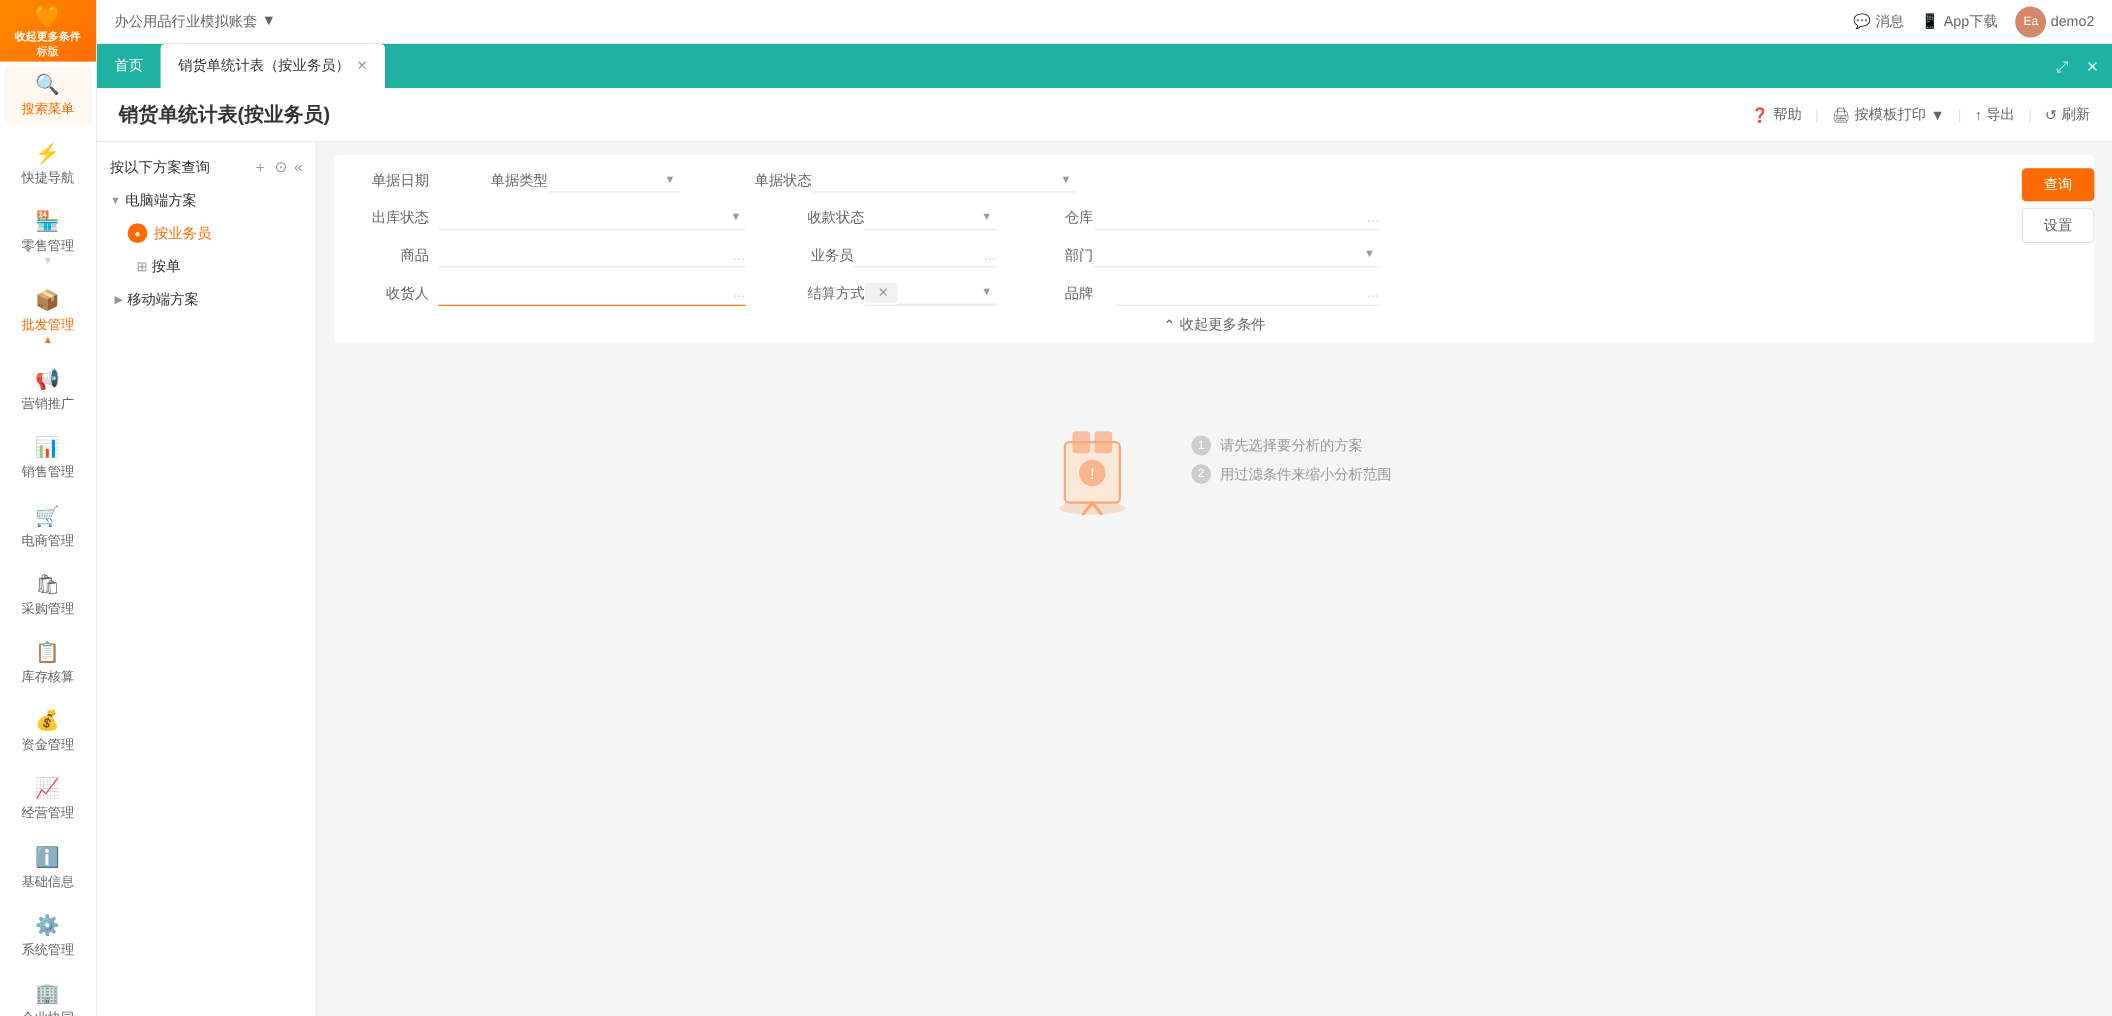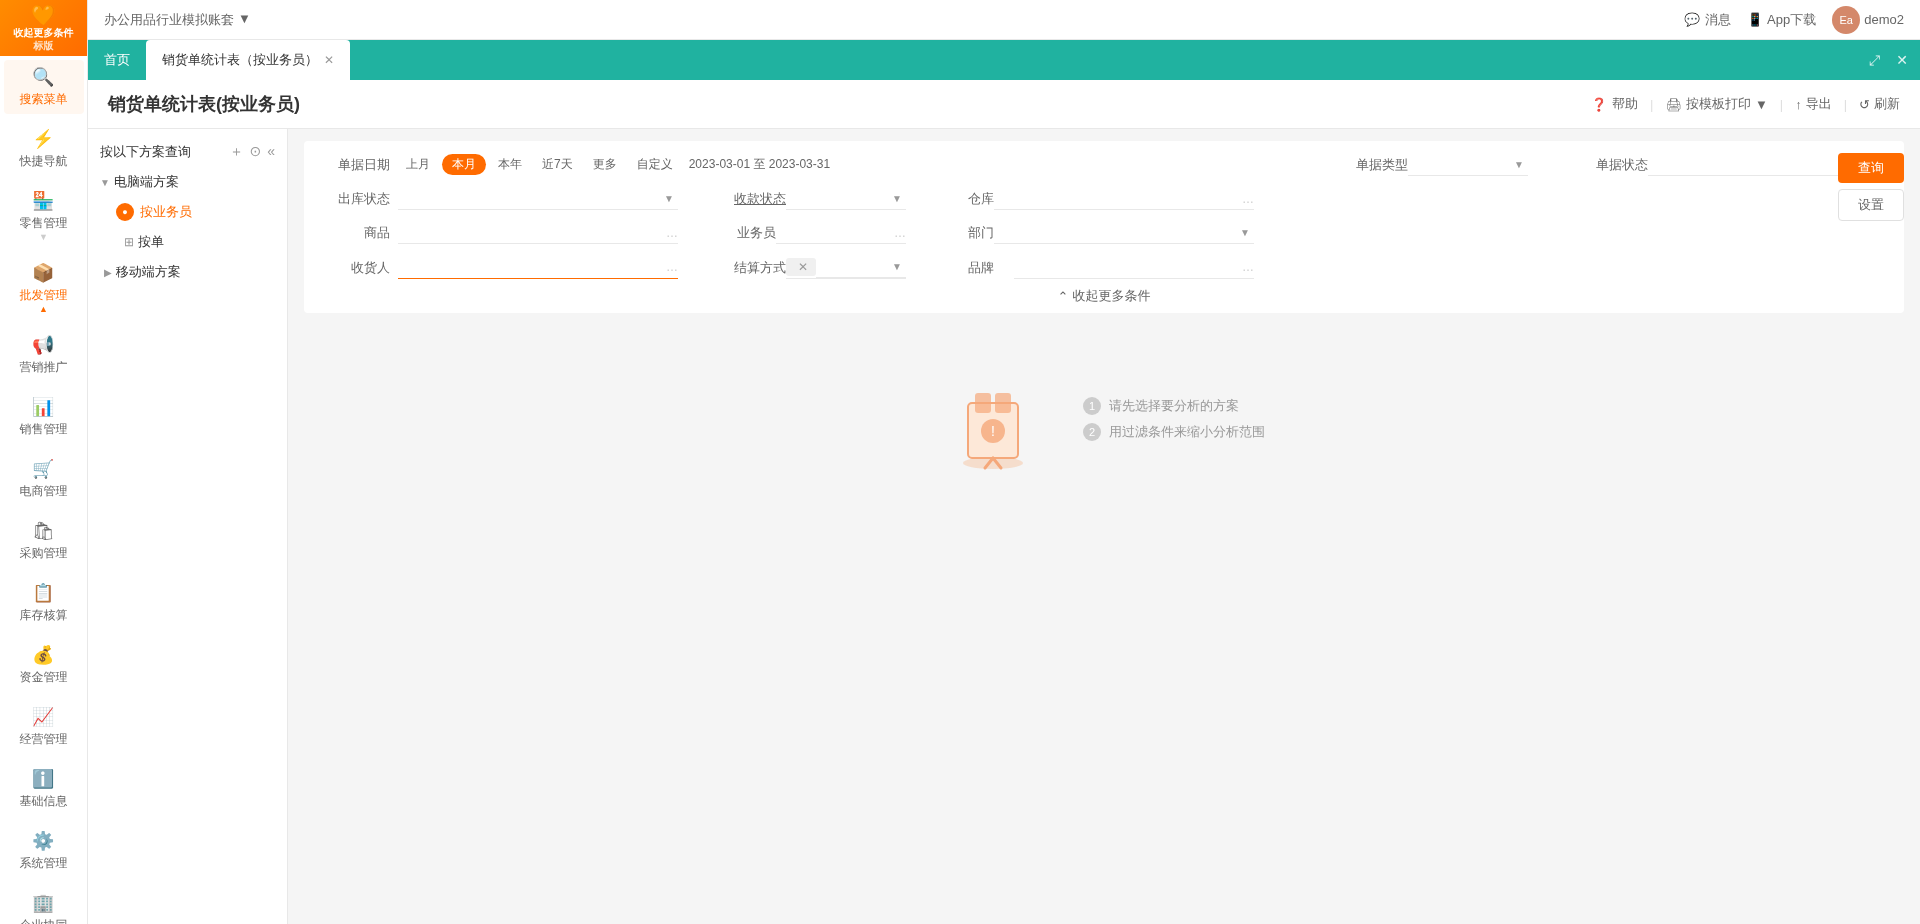--- a/index.html
+++ b/index.html
@@ -276,29 +276,20 @@
         </div>
       </div>
 
       <div class="right-panel">
         <div style="position:relative;">
           <div class="filter-content">
             <div style="padding:12px 16px 0 16px;">
 
               <div class="filter-row">
                 <span class="filter-label">单据日期</span>
-                <div class="date-filter">
-                  <span class="date-btn">上月</span>
-                  <span class="date-btn active">本月</span>
-                  <span class="date-btn">本年</span>
-                  <span class="date-btn">近7天</span>
-                  <span class="date-btn">更多</span>
-                  <span class="date-btn">自定义</span>
-                  <span class="date-range">2023-03-01 至 2023-03-31</span>
-                </div>
                 <div style="flex:1; max-width:180px; margin-left:40px; display:flex; align-items:center;">
                   <span class="filter-label" style="width:60px;">单据类型</span>
                   <div class="filter-select-wrapper" style="flex:1;">
                     <select class="filter-select">
                       <option value=""></option>
                     </select>
                     <span class="filter-select-arrow">▼</span>
                   </div>
                 </div>
                 <div style="flex:1; max-width:300px; margin-left:52px; display:flex; align-items:center;">
@@ -314,21 +305,21 @@
 
               <div class="filter-row">
                 <span class="filter-label">出库状态</span>
                 <div class="filter-select-wrapper" style="flex:1; max-width:280px;">
                   <select class="filter-select">
                     <option value=""></option>
                   </select>
                   <span class="filter-select-arrow">▼</span>
                 </div>
                 <div style="flex:1; max-width:180px; margin-left:40px; display:flex; align-items:center;">
-                  <span class="filter-label" style="width:60px;text-decoration:underline;">收款状态</span>
+                  <span class="filter-label" style="width:60px;">收款状态</span>
                   <div class="filter-select-wrapper" style="flex:1;">
                     <select class="filter-select">
                       <option value=""></option>
                     </select>
                     <span class="filter-select-arrow">▼</span>
                   </div>
                 </div>
                 <div style="flex:1; max-width:300px; margin-left:40px; display:flex; align-items:center;">
                   <span class="filter-label" style="width:40px;">仓库</span>
                   <div class="filter-input-wrapper" style="flex:1;">

